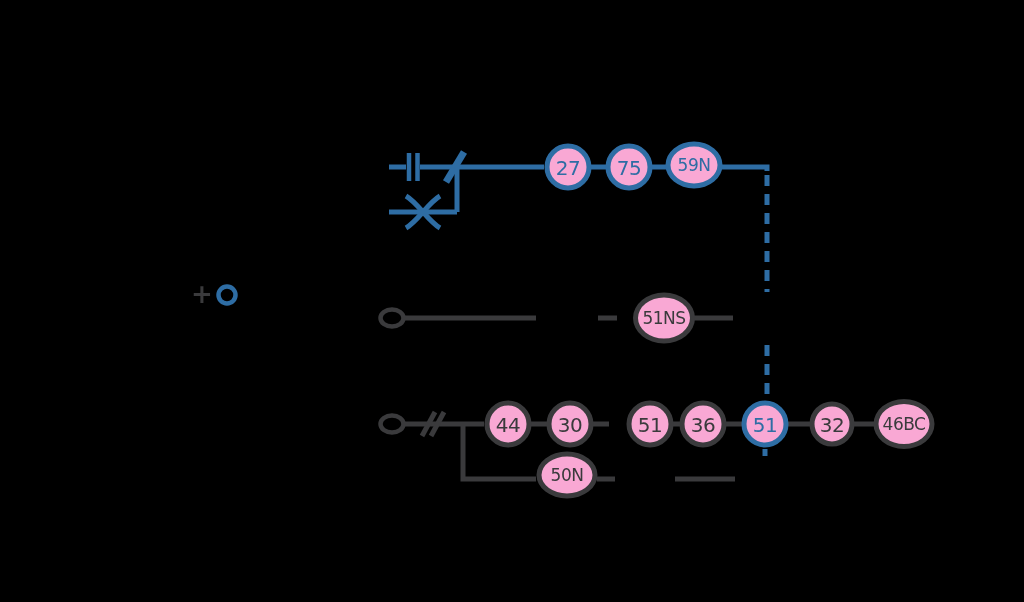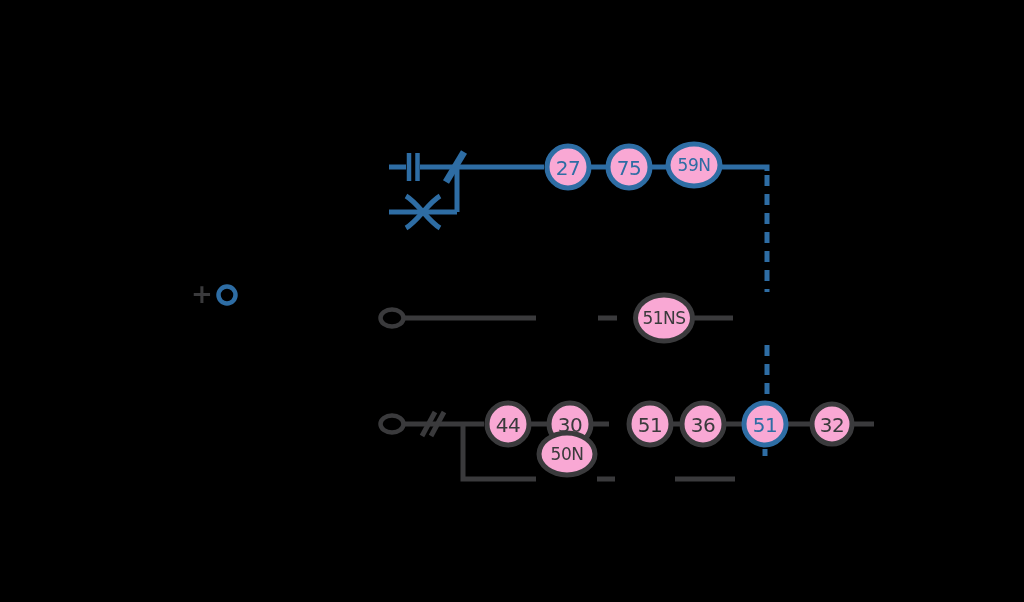--- a/index.html
+++ b/index.html
@@ -103,16 +103,17 @@
   <div class="node blue sm" style="left:694px;top:165px;width:57px;height:47px;text-align:center;">59N</div>
 
   <div class="node sm" style="left:648px;top:318px;width:62px;height:51px;margin-left:16px;">51NS</div>
 
   <div class="node" style="left:508px;top:424px;width:47px;height:47px;">44</div>
   <div class="node" style="left:570px;top:424px;width:47px;height:47px;">30</div>
   <div class="node" style="left:650px;top:424px;width:47px;height:47px;">51</div>
   <div class="node" style="left:703px;top:424px;width:47px;height:47px;">36</div>
   <div class="node blue" style="left:765px;top:424px;width:47px;height:47px;">51</div>
   <div class="node" style="left:832px;top:424px;width:45px;height:45px;">32</div>
+  <div class="node sm" style="left:904px;top:424px;width:61px;height:50px;">46BC</div>
 
-  <div class="node sm" style="left:567px;top:454px;width:61px;height:47px;">50N</div>
+  <div class="node sm" style="left:567px;top:475px;width:61px;height:47px;">50N</div>
 
 </div>
 
 </body></html>

